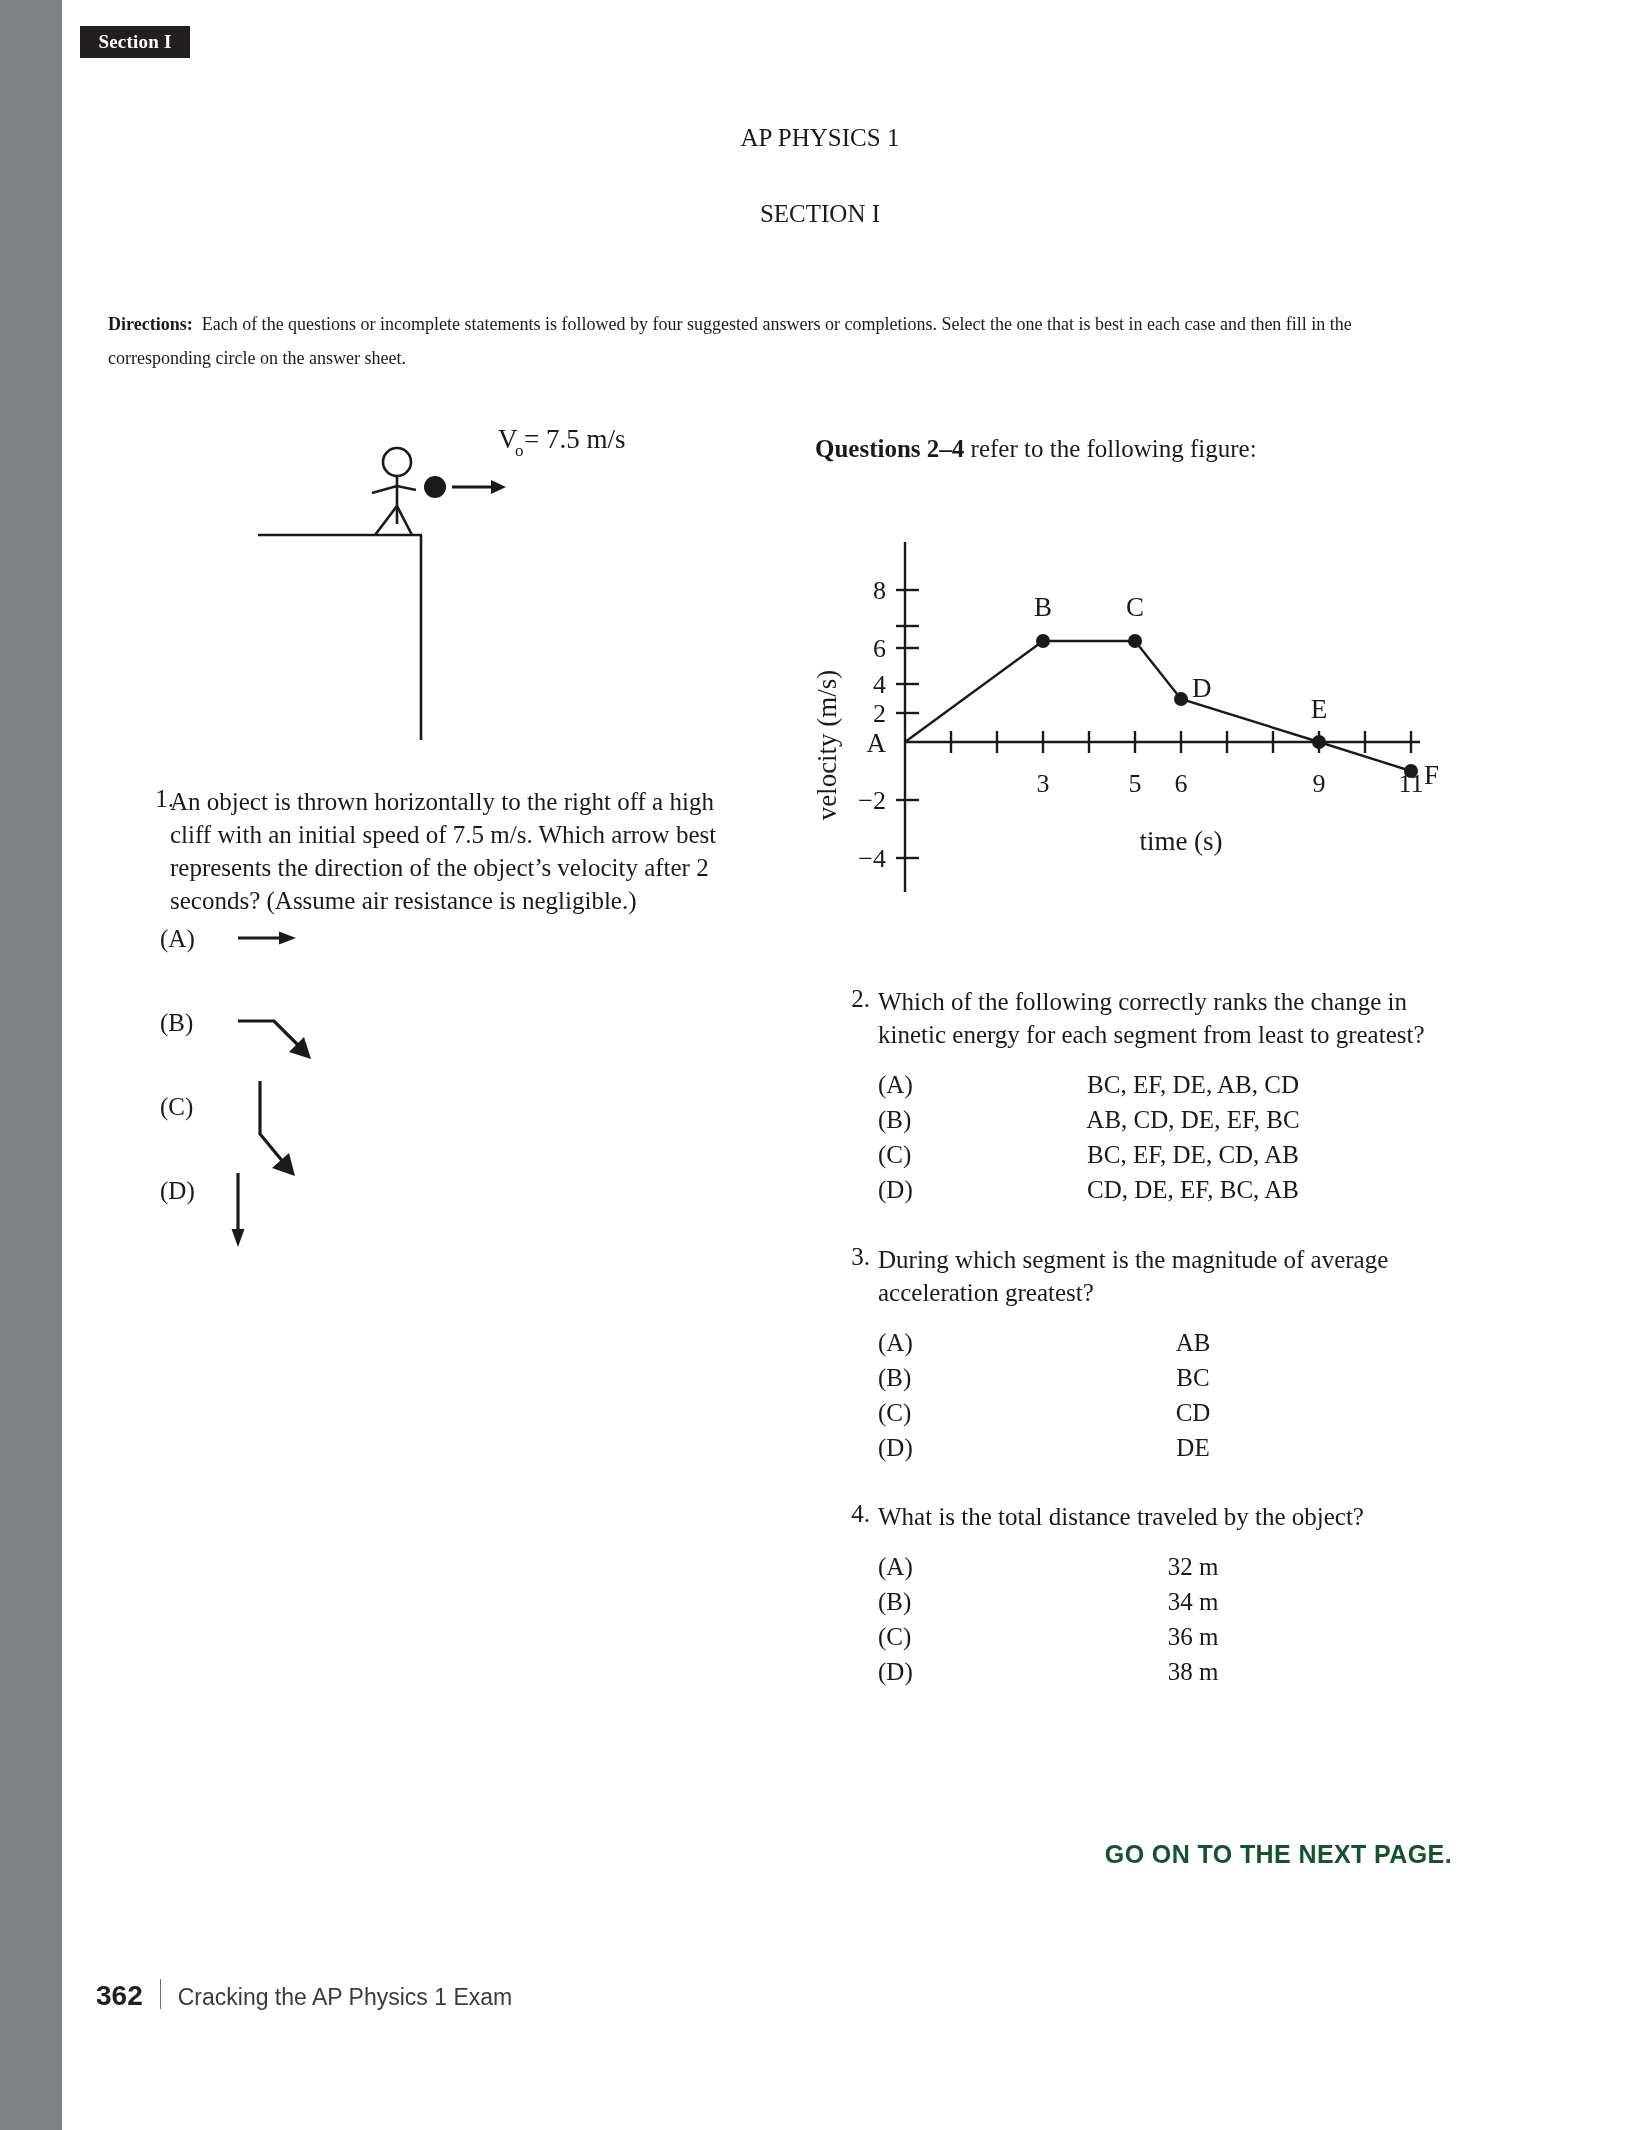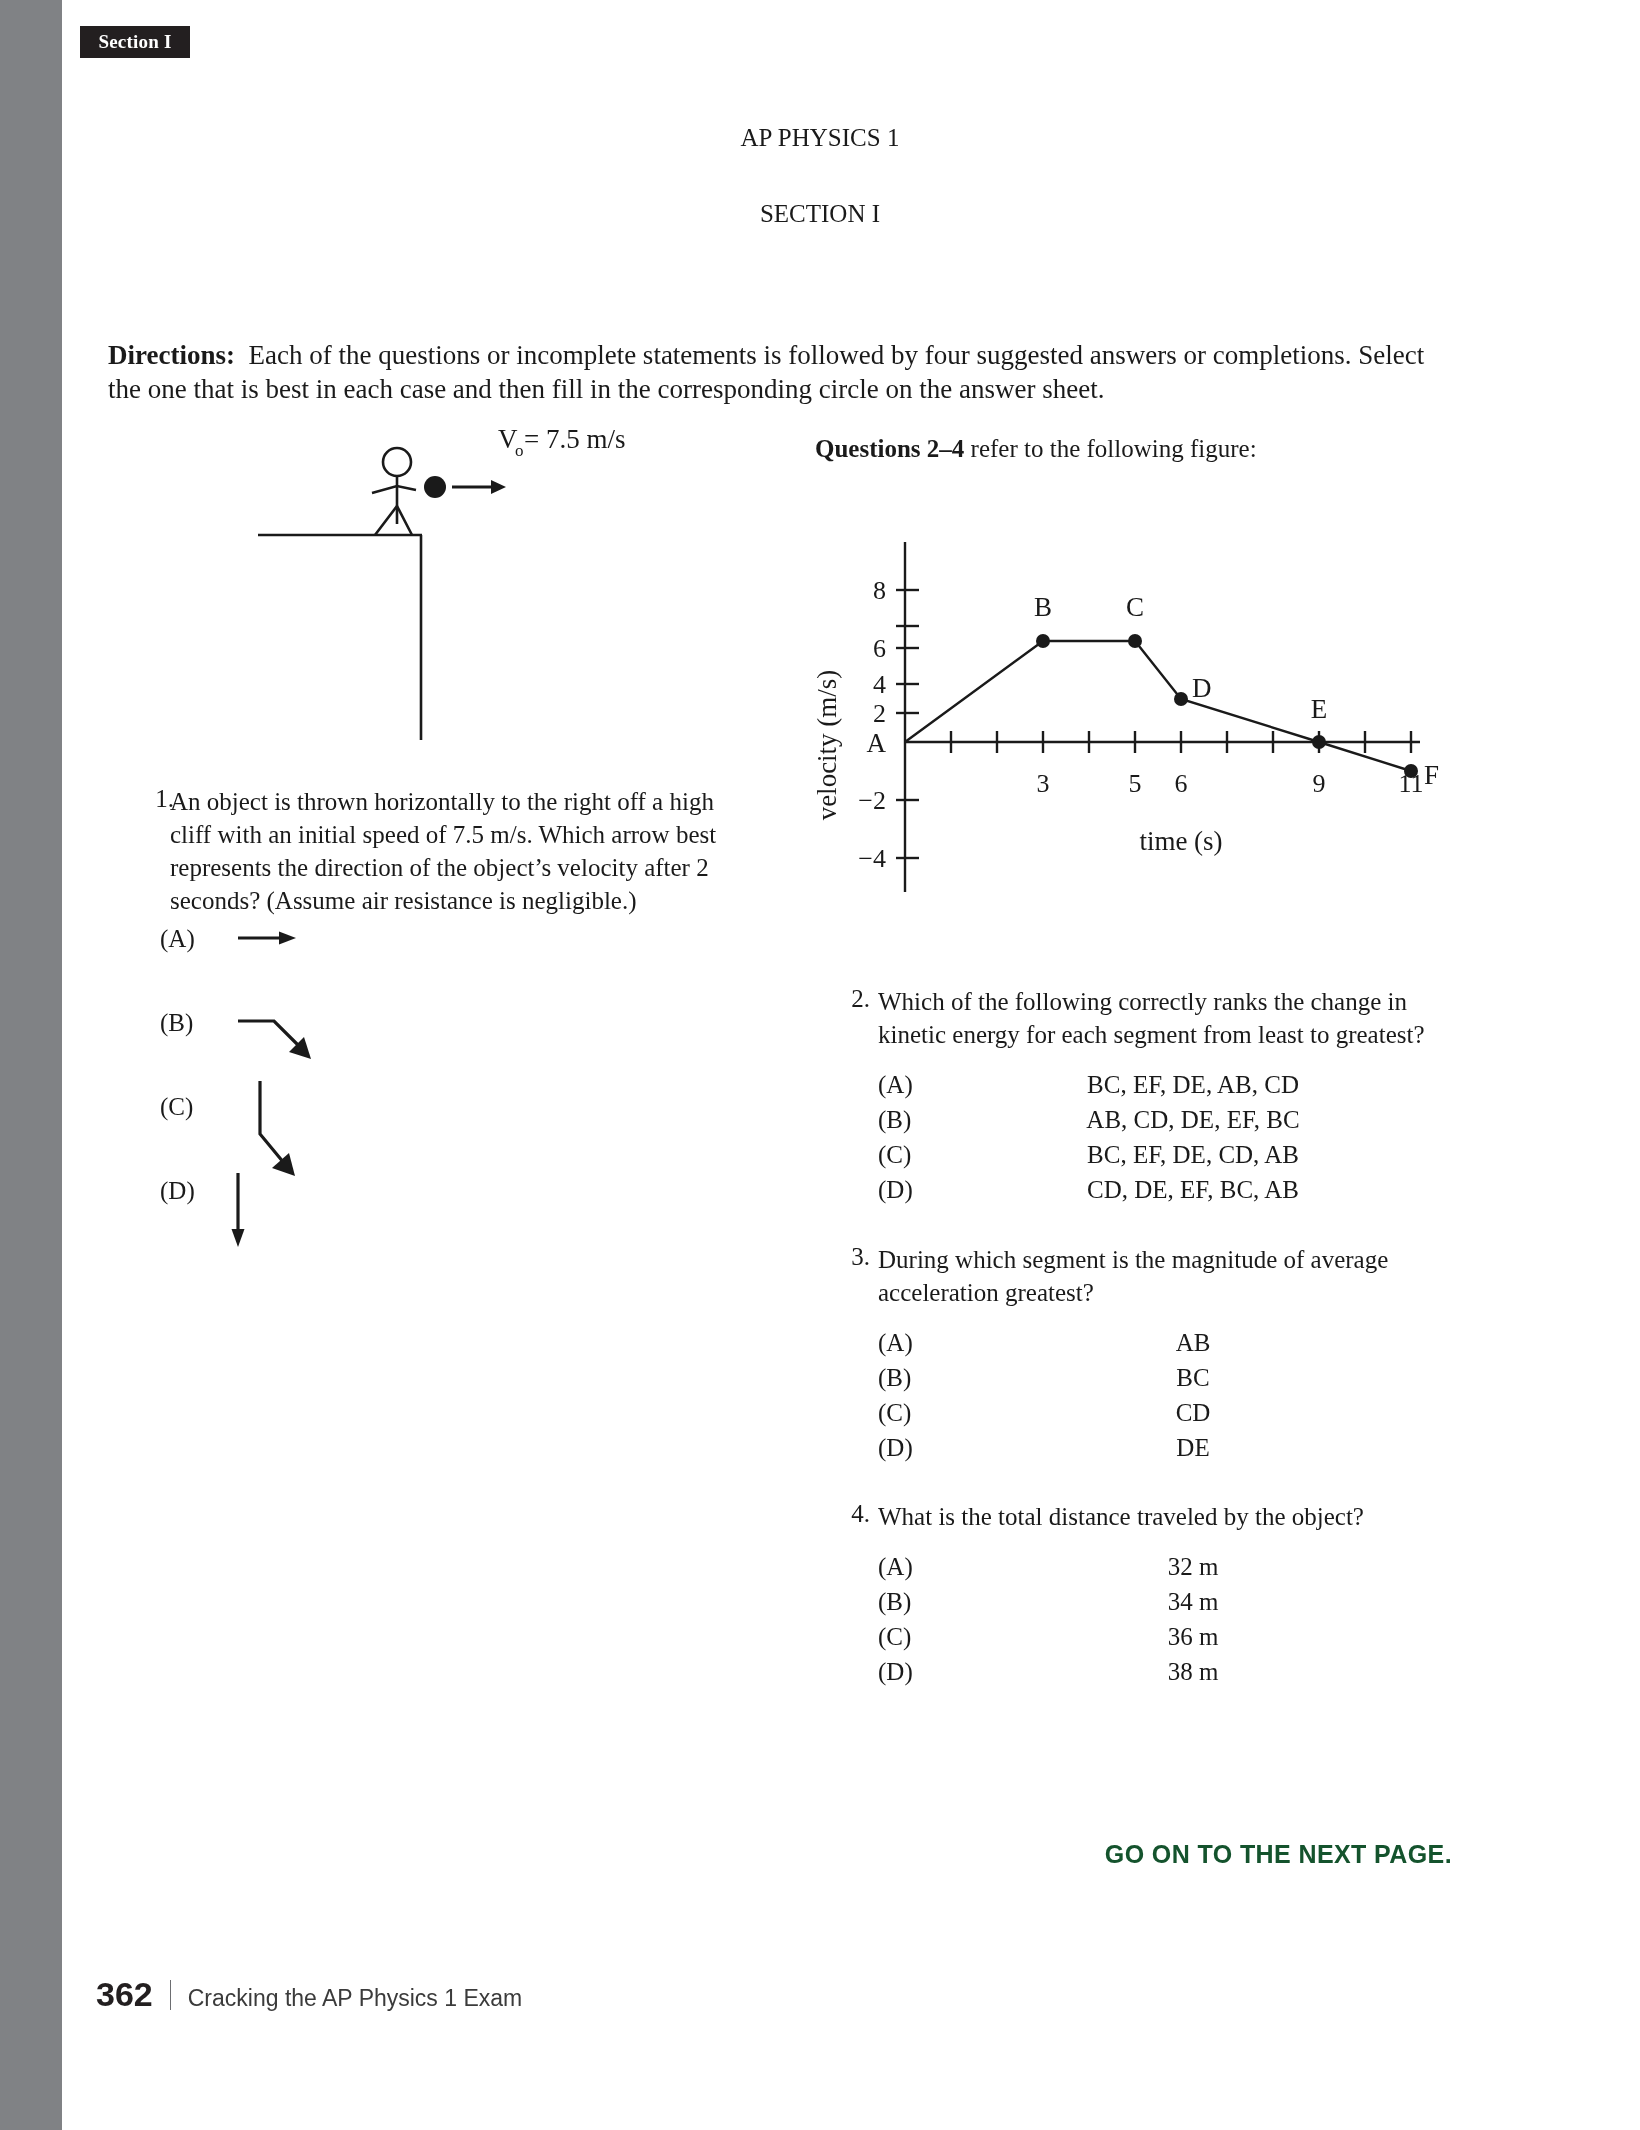--- a/index.html
+++ b/index.html
@@ -43,22 +43,22 @@
   }
 
   .note-line {
     position:absolute; left:108px; top:258px;
     font-size:25px; white-space:nowrap;
   }
   .note-line i { font-family:"Liberation Serif", serif; font-style:italic; }
   .note-line sup { font-size:15px; vertical-align:super; }
 
   .directions {
-    position:absolute; left:108px; top:338px; width:1330px;
-    font-size:27px; line-height:34px;
+    position:absolute; left:108px; top:307px; width:1330px;
+    font-size:18px; line-height:34px;
   }
   .directions b { font-weight:bold; }
 
   
   .cliff-fig { position:absolute; left:250px; top:420px; width:400px; height:320px; }
 
   .q1-block { position:absolute; left:130px; top:785px; width:600px; }
   .q-num {
     position:absolute; left:0; top:0; width:44px;
     font-size:25px; text-align:right;
@@ -101,21 +101,21 @@
     font-weight:bold; font-size:25px; letter-spacing:.4px;
     color:#14532d;
   }
 
   .footer {
     position:absolute; left:96px; top:1975px;
     display:flex; align-items:baseline; gap:0;
     font-family:"Liberation Sans", sans-serif;
     color:#3b3b3b;
   }
-  .footer .pgnum { font-weight:bold; font-size:34px; color:#231f20; }
+  .footer .pgnum { font-weight:bold; font-size:28px; color:#231f20; }
   .footer .sep {
     display:inline-block; width:1px; height:30px;
     background:#6d6e71; margin:0 17px 0 17px;
     position:relative; top:4px;
   }
   .footer .ftxt { font-size:23px; }
 </style>
 </head>
 <body>
 

